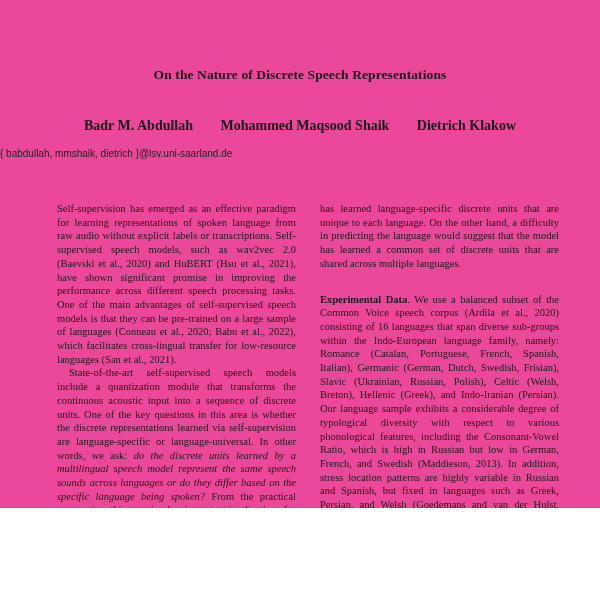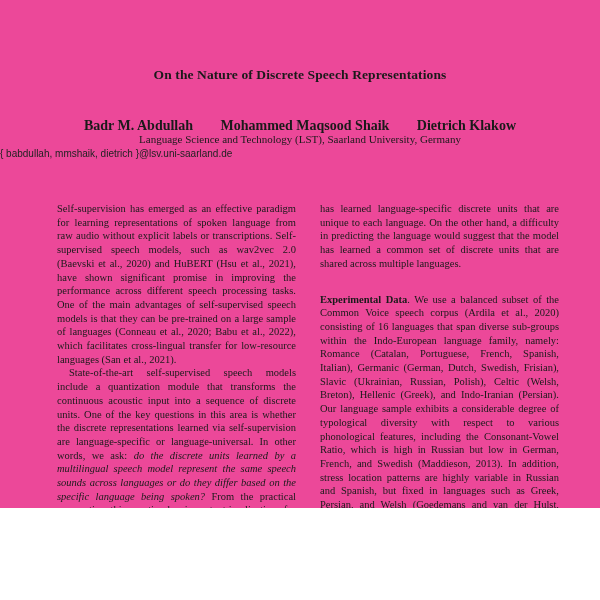--- a/index.html
+++ b/index.html
@@ -88,21 +88,20 @@
   <div class="title">
     <div>On the Nature of Discrete Speech Representations</div>
   </div>
 
   <div class="authors">
     <span class="author">Badr M. Abdullah</span>
     <span class="author">Mohammed Maqsood Shaik</span>
     <span class="author">Dietrich Klakow</span>
   </div>
 
-  <div class="affiliation">Language Science and Technology (LST), Saarland University, Germany</div>
 
   <div class="email">{ babdullah, mmshaik, dietrich }@lsv.uni-saarland.de</div>
 
   <div class="col col-left">
     <div>
         <p class="para"><span>Self-supervision has emerged as an effective paradigm for learning representations of spoken language from raw audio without explicit labels or transcriptions. Self-supervised speech models, such as wav2vec 2.0 (Baevski et al., 2020) and HuBERT (Hsu et al., 2021), have shown significant promise in improving the performance across different speech processing tasks. One of the main advantages of self-supervised speech models is that they can be pre-trained on a large sample of languages (Conneau et al., 2020; Babu et al., 2022), which facilitates cross-lingual transfer for low-resource languages (San et al., 2021).</span></p>
         <p class="para indent"><span>State-of-the-art self-supervised speech models include a quantization module that transforms the continuous acoustic input into a sequence of discrete units. One of the key questions in this area is whether the discrete representations learned via self-supervision are language-specific or language-universal. In other words, we ask: </span><span class="i">do the discrete units learned by a multilingual speech model represent the same speech sounds across languages or do they differ based on the specific language being spoken?</span><span>  From the practical perspective, this question has important implications for the development of speech models that can generalize across languages, particularly for low-resource</span></p>
       </div>
   </div>
 

